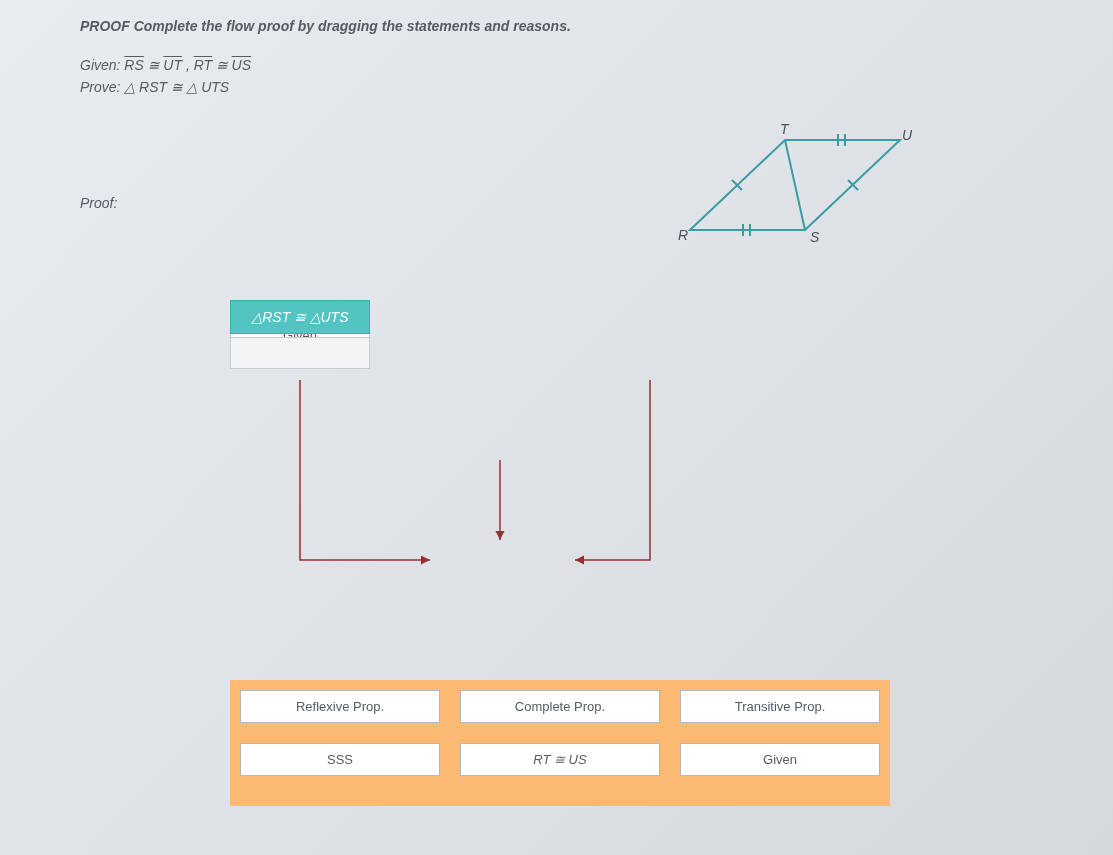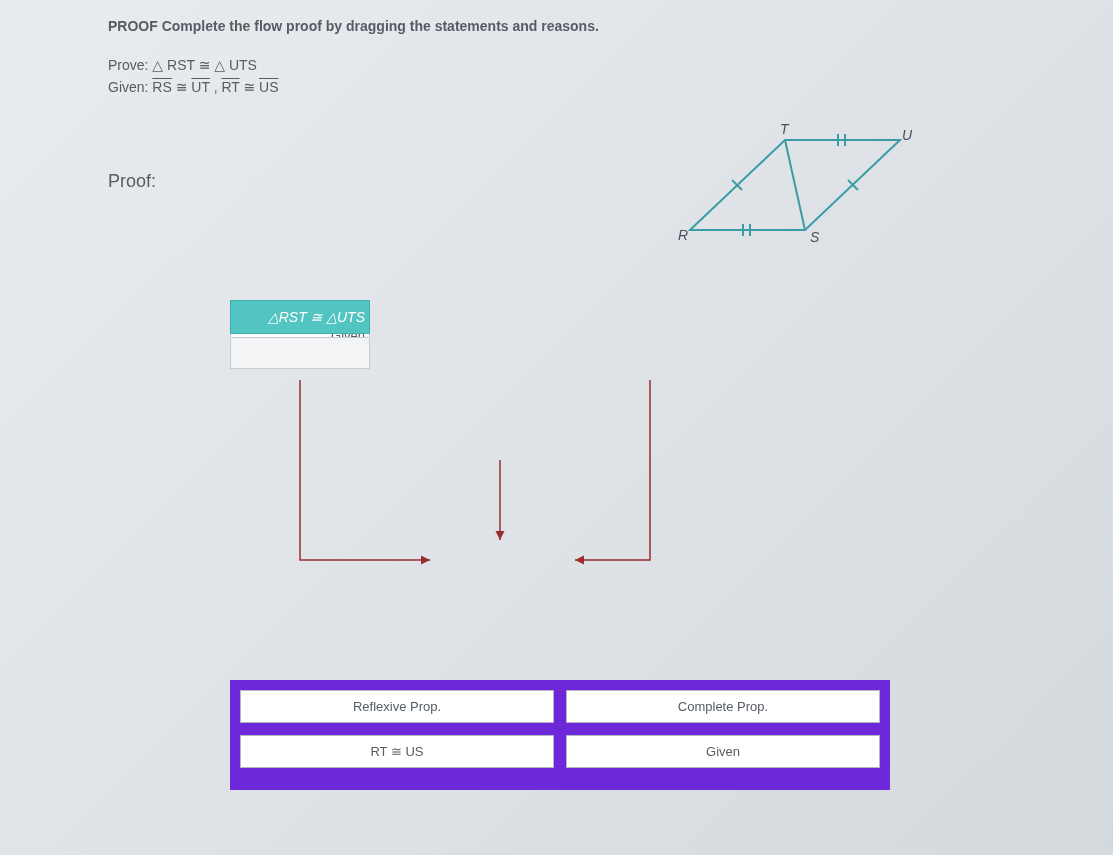--- a/index.html
+++ b/index.html
@@ -7,59 +7,60 @@
     padding: 0;
     width: 1113px;
     height: 855px;
     background: linear-gradient(135deg, #e8ecef 0%, #dfe3e8 50%, #d4d9de 100%);
     font-family: Arial, Helvetica, sans-serif;
     color: #4a5259;
     position: relative;
     overflow: hidden;
   }
   .content {
-    padding: 18px 0 0 108px;
+    padding: 18px 0 0 80px;
     position: relative;
+    font-style: italic;
   }
   .title-line {
     font-size: 14px;
     color: #555c63;
     font-weight: bold;
   }
   .title-line .bold { font-weight: bold; }
   .given-prove {
     margin-top: 20px;
     font-size: 14px;
     line-height: 1.6;
     color: #555c63;
   }
   .overline { text-decoration: overline; }
   .proof-label {
-    margin-top: 72px;
-    font-size: 18px;
+    margin-top: 96px;
+    font-size: 14px;
     color: #555c63;
   }
   
   .diagram {
     position: absolute;
     left: 670px;
     top: 120px;
   }
   
   .flow {
     position: absolute;
     left: 230px;
     top: 300px;
     width: 650px;
     height: 360px;
   }
   .box {
     position: absolute;
     width: 140px;
-    text-align: right;
+    text-align: center;
   }
   .stmt {
     background: #52c4c1;
     color: #fff;
     font-style: italic;
     font-size: 14px;
     padding: 8px 4px;
     border: 1px solid #3bb0ad;
   }
   .stmt.light { background: #8edbda; }
@@ -81,60 +82,60 @@
     left: 0; top: 0;
     width: 650px; height: 380px;
     pointer-events: none;
   }
   
   .bank {
     position: absolute;
     left: 230px;
     top: 680px;
     width: 640px;
-    background: #6d28d9;
+    background: #fdba74;
     padding: 10px;
     display: grid;
-    grid-template-columns: repeat(2, 1fr);
-    gap: 12px;
+    grid-template-columns: repeat(3, 1fr);
+    gap: 20px;
   }
   .tile {
     background: #fff;
     border: 1px solid #b2b7bc;
     text-align: center;
     font-size: 13px;
     padding: 8px 4px;
     color: #555c63;
     cursor: grab;
   }
-  .tile.ital { }
+  .tile.ital { font-style: italic; }
 </style>
 </head>
 <body>
 
 <div class="content">
   <div class="title-line">
     <span class="bold">PROOF</span>
     <span>Complete the flow proof by dragging the statements and reasons.</span>
   </div>
 
   <div class="given-prove">
-    <div>
-      <span>Prove:</span>
-      <span>△ RST ≅ △ UTS</span>
-    </div>
     <div>
       <span>Given:</span>
       <span class="overline">RS</span>
       <span> ≅ </span>
       <span class="overline">UT</span>
       <span>, </span>
       <span class="overline">RT</span>
       <span> ≅ </span>
       <span class="overline">US</span>
+    </div>
+    <div>
+      <span>Prove:</span>
+      <span>△ RST ≅ △ UTS</span>
     </div>
   </div>
 
   <div class="proof-label">Proof:</div>
 </div>
 
 <div class="diagram">
   <svg width="260" height="130">
     <polygon points="20,110 115,20 230,20 135,110" fill="none" stroke="#3a9da3" stroke-width="2"></polygon>
     <line x1="115" y1="20" x2="135" y2="110" stroke="#3a9da3" stroke-width="2"></line>
@@ -183,16 +184,18 @@
 
   <div class="box" style="left:200;top:240;">
     <div class="stmt">△RST ≅ △UTS</div>
     <div class="reason nolabel"></div>
   </div>
 </div>
 
 <div class="bank">
   <div class="tile">Reflexive Prop.</div>
   <div class="tile">Complete Prop.</div>
+  <div class="tile">Transitive Prop.</div>
+  <div class="tile">SSS</div>
   <div class="tile ital">RT ≅ US</div>
   <div class="tile">Given</div>
   <div style="visibility:hidden"></div>
 </div>
 
 </body></html>

